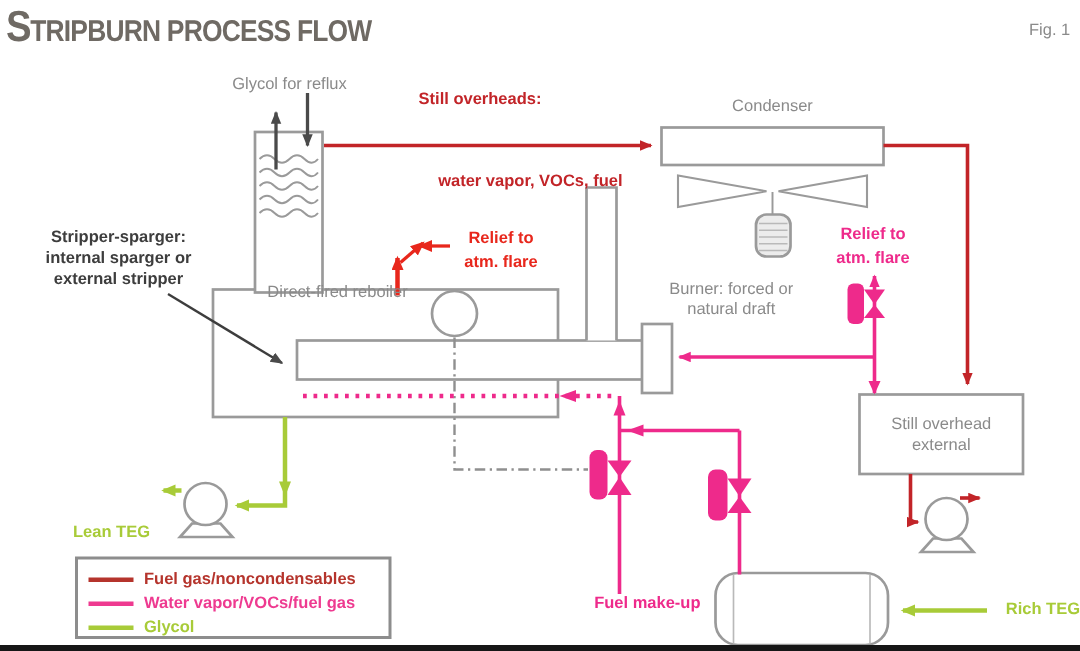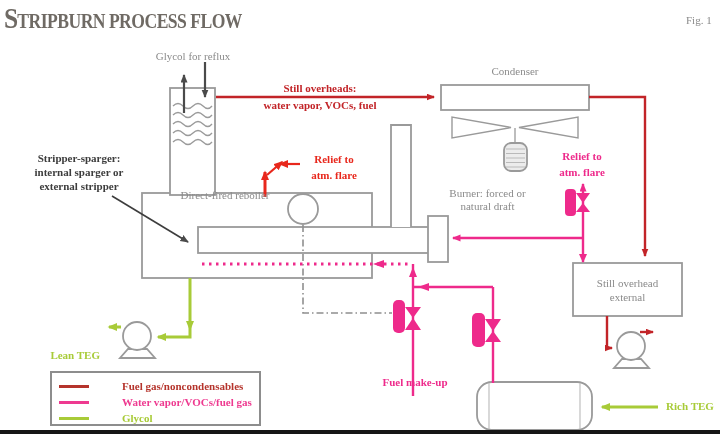--- a/index.html
+++ b/index.html
@@ -1,21 +1,21 @@
 <!DOCTYPE html>
 <html style="--fuel-red: #c22428; --relief-red: #e8271c; --pink: #ee2a8b; --green: #a8cb38; --outline-gray: #9a9a9a; --label-gray: #8a8a8a; --note-dark: #3d3d3d; --title-gray: #6f6a64;"><head>
 <meta charset="utf-8">
 <style>
   :root{
     --fuel-red:#c22428; --relief-red:#e8271c; --pink:#ee2a8b; --green:#a8cb38;
     --outline-gray:#9a9a9a; --label-gray:#8a8a8a; --note-dark:#3d3d3d; --title-gray:#6f6a64;
   }
   html,body{margin:0;padding:0;background:#fff;}
   .canvas{position:relative;width:720px;height:434px;background:#fff;overflow:hidden;
-          font-family:Liberation Serif, serif;}
+          font-family:Liberation Sans, sans-serif;}
   svg{position:absolute;left:0;top:0;}
   .lbl{position:absolute;font-size:11px;line-height:13px;color:var(--label-gray);text-align:center;}
   .bold{font-weight:bold;}
   .red-t{color:var(--fuel-red);}
   .relief-t{color:var(--relief-red);}
   .pink-t{color:var(--pink);}
   .green-t{color:var(--green);}
   .dark-t{color:var(--note-dark);}
   .title{position:absolute;left:4px;top:2px;color:var(--title-gray);font-weight:bold;
          transform:scaleX(.88);transform-origin:left top;white-space:nowrap;}
@@ -32,21 +32,21 @@
   .pink-f{fill:var(--pink);stroke:none;}
   .green-l{stroke:var(--green);fill:none;stroke-width:3;}
   .green-f{fill:var(--green);stroke:none;}
   .dark-l{stroke:#4a4a4a;fill:none;stroke-width:2.2;}
   .note-l{stroke:var(--note-dark);fill:none;stroke-width:1.8;}
   .m-red{fill:var(--fuel-red);} .m-relief{fill:var(--relief-red);} .m-pink{fill:var(--pink);}
   .m-green{fill:var(--green);} .m-dark{fill:#4a4a4a;}
   
   .legend{position:absolute;left:50px;top:371px;width:211px;height:55px;border:2px solid #8d8d8d;
           background:#fff;box-sizing:border-box;padding:5px 0 0 7px;}
-  .legend-row{display:flex;align-items:center;height:16px;gap:26px;}
+  .legend-row{display:flex;align-items:center;height:16px;}
   .legend-line{display:inline-block;width:30px;height:3px;margin-right:7px;flex:0 0 auto;}
   .legend-label{font-size:11px;font-weight:bold;white-space:nowrap;}
   .bottom-strip{position:absolute;left:0;top:430px;width:720px;height:4px;background:#161616;}
 </style>
 </head>
 <body>
 
 <div class="canvas">
 
   <svg width="720" height="434" viewBox="0 0 720 434">
@@ -187,22 +187,22 @@
     <g>
       <line class="green-l" x1="658" y1="407" x2="602" y2="407" marker-end="url(#mGreen)"></line>
     </g>
   </svg>
 
   <div class="title"><span class="t-init">S</span><span class="t-rest">TRIPBURN PROCESS FLOW</span></div>
   <div class="fig">Fig. 1</div>
 
   <div class="lbl" style="left:118px;top:50px;width:150px;">Glycol for reflux</div>
 
-  <div class="lbl bold red-t" style="left:230px;top:82px;width:180px;">Still overheads:</div>
-  <div class="lbl bold red-t" style="left:225px;top:99px;width:190px;">water vapor, VOCs, fuel</div>
+  <div class="lbl bold red-t" style="left:230px;top:60px;width:180px;">Still overheads:</div>
+  <div class="lbl bold red-t" style="left:225px;top:115px;width:190px;text-align:right;">water vapor, VOCs, fuel</div>
 
   <div class="lbl" style="left:455px;top:65px;width:120px;">Condenser</div>
 
   <div class="lbl bold relief-t" style="left:298px;top:153px;width:72px;">Relief to</div>
   <div class="lbl bold relief-t" style="left:298px;top:169px;width:72px;">atm. flare</div>
 
   <div class="lbl bold pink-t" style="left:544px;top:150px;width:76px;">Relief to</div>
   <div class="lbl bold pink-t" style="left:544px;top:166px;width:76px;">atm. flare</div>
 
   <div class="lbl bold dark-t" style="left:8px;top:151px;width:142px;line-height:14px;">
@@ -212,24 +212,24 @@
   </div>
 
   <div class="lbl" style="left:155px;top:189px;width:140px;">Direct-fired reboiler</div>
 
   <div class="lbl" style="left:425px;top:187px;width:125px;">Burner: forced or</div>
   <div class="lbl" style="left:425px;top:200px;width:125px;">natural draft</div>
 
   <div class="lbl" style="left:573px;top:277px;width:109px;">Still overhead</div>
   <div class="lbl" style="left:573px;top:291px;width:109px;">external</div>
 
-  <div class="lbl bold pink-t" style="left:363px;top:376px;width:104px;">Fuel make-up</div>
-
-
-  <div class="lbl bold green-t" style="left:660px;top:400px;width:60px;text-align:center;">Rich TEG</div>
+  <div class="lbl bold pink-t" style="left:363px;top:396px;width:104px;text-align:right;">Fuel make-up</div>
+
+
+  <div class="lbl bold green-t" style="left:660px;top:400px;width:60px;text-align:right;">Rich TEG</div>
   <div class="lbl bold green-t" style="left:30px;top:320px;width:70px;text-align:right;margin-top:29px;">Lean TEG</div>
 
   <div class="legend">
     <div class="legend-row">
       <span class="legend-line" style="background: rgb(181, 52, 44);"></span>
       <span class="legend-label" style="color: rgb(181, 52, 44);">Fuel gas/noncondensables</span>
     </div>
     <div class="legend-row">
       <span class="legend-line" style="background: rgb(238, 58, 144);"></span>
       <span class="legend-label" style="color: rgb(238, 58, 144);">Water vapor/VOCs/fuel gas</span>

